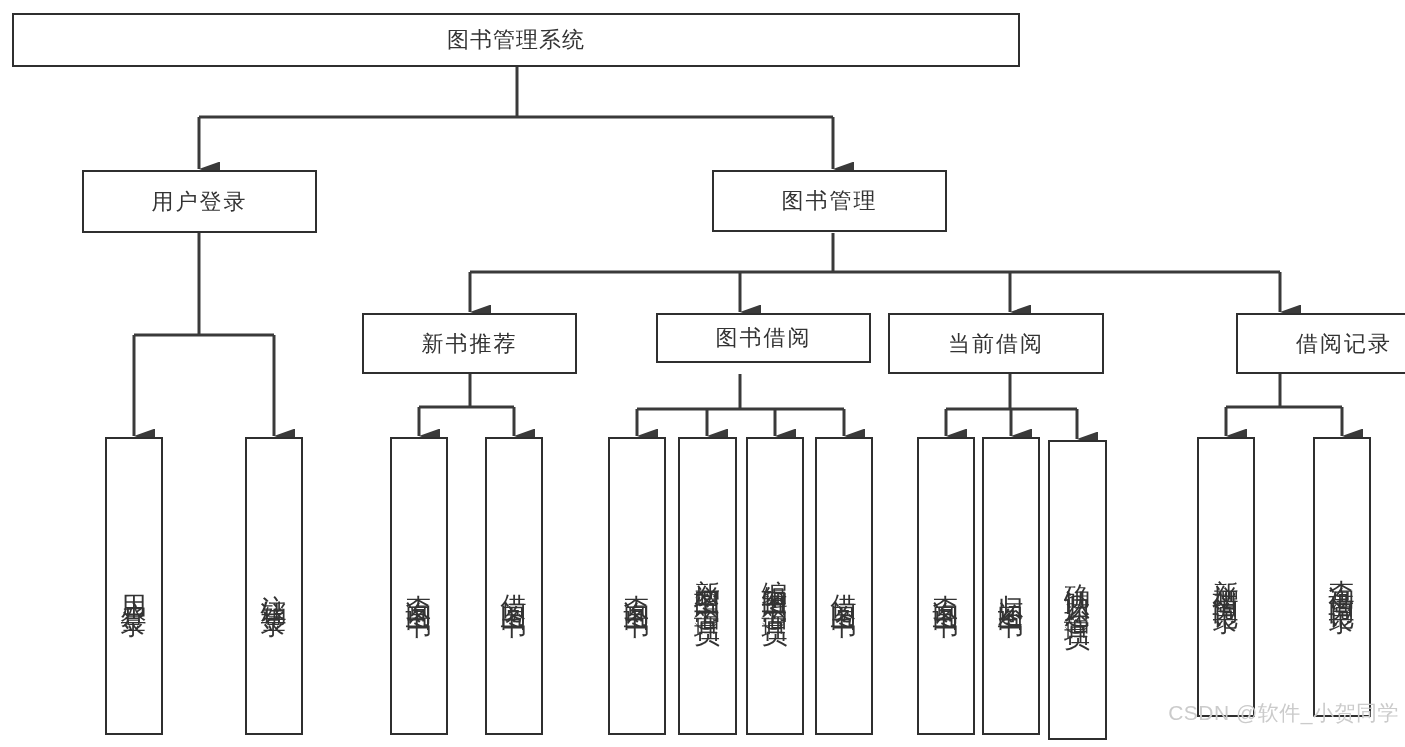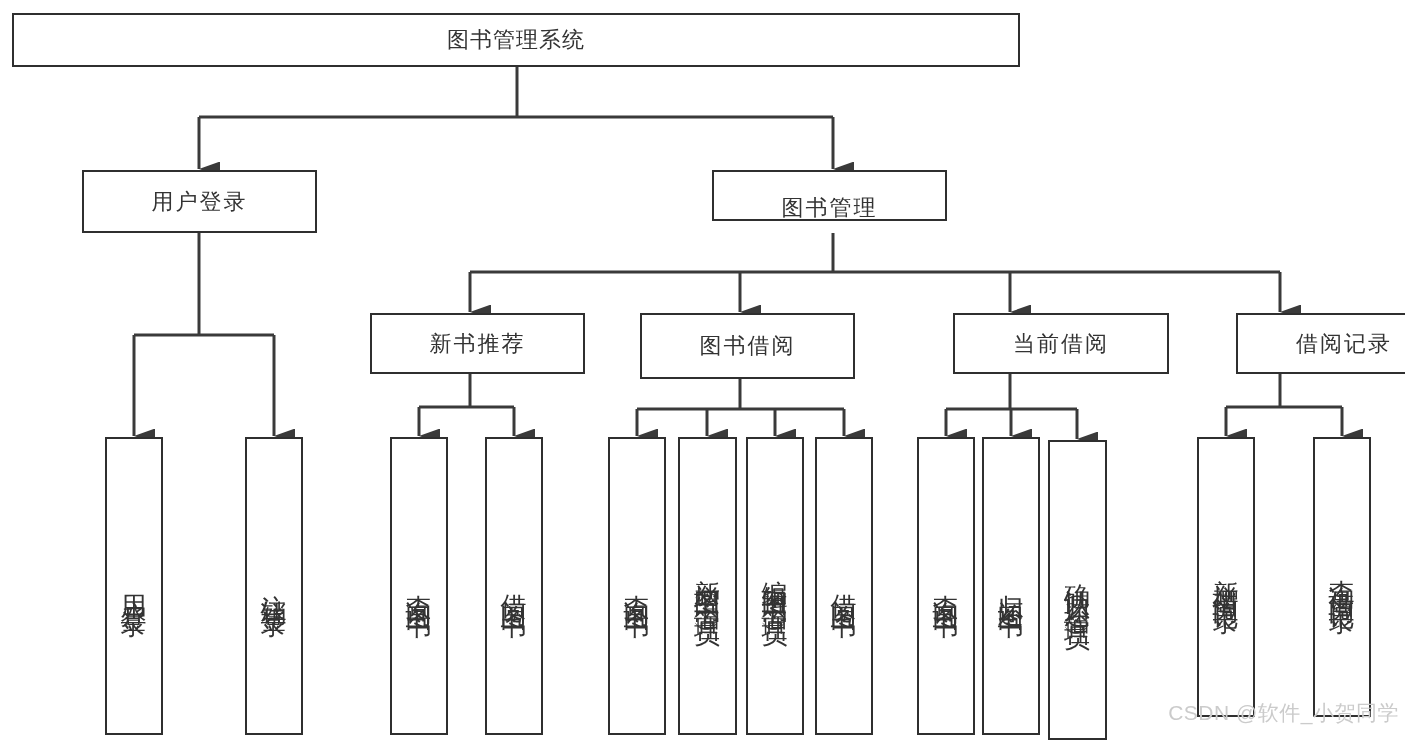--- a/index.html
+++ b/index.html
@@ -83,31 +83,31 @@
     </g>
   </svg>
 
   <div class="box h root" style="left:12px;top:13px;width:1008px;height:54px;">
     <span>图书管理系统</span>
   </div>
 
   <div class="box h" style="left:82px;top:170px;width:235px;height:63px;">
     <span>用户登录</span>
   </div>
-  <div class="box h" style="left:712px;top:170px;width:235px;height:51px;align-items:flex-end;">
+  <div class="box h" style="left:712px;top:170px;width:235px;height:62px;">
     <span>图书管理</span>
   </div>
 
-  <div class="box h" style="left:370px;top:313px;width:215px;height:61px;">
+  <div class="box h" style="left:362px;top:313px;width:215px;height:61px;">
     <span>新书推荐</span>
   </div>
-  <div class="box h" style="left:640px;top:313px;width:215px;height:66px;">
+  <div class="box h" style="left:656px;top:313px;width:215px;height:50px;">
     <span>图书借阅</span>
   </div>
-  <div class="box h" style="left:953px;top:313px;width:216px;height:61px;">
+  <div class="box h" style="left:888px;top:313px;width:216px;height:61px;">
     <span>当前借阅</span>
   </div>
   <div class="box h" style="left:1236px;top:313px;width:216px;height:61px;">
     <span>借阅记录</span>
   </div>
 
   <div class="box v" style="left:105px;top:437px;width:58px;height:298px;">
     <span>用户登录</span>
   </div>
   <div class="box v" style="left:245px;top:437px;width:58px;height:298px;">

